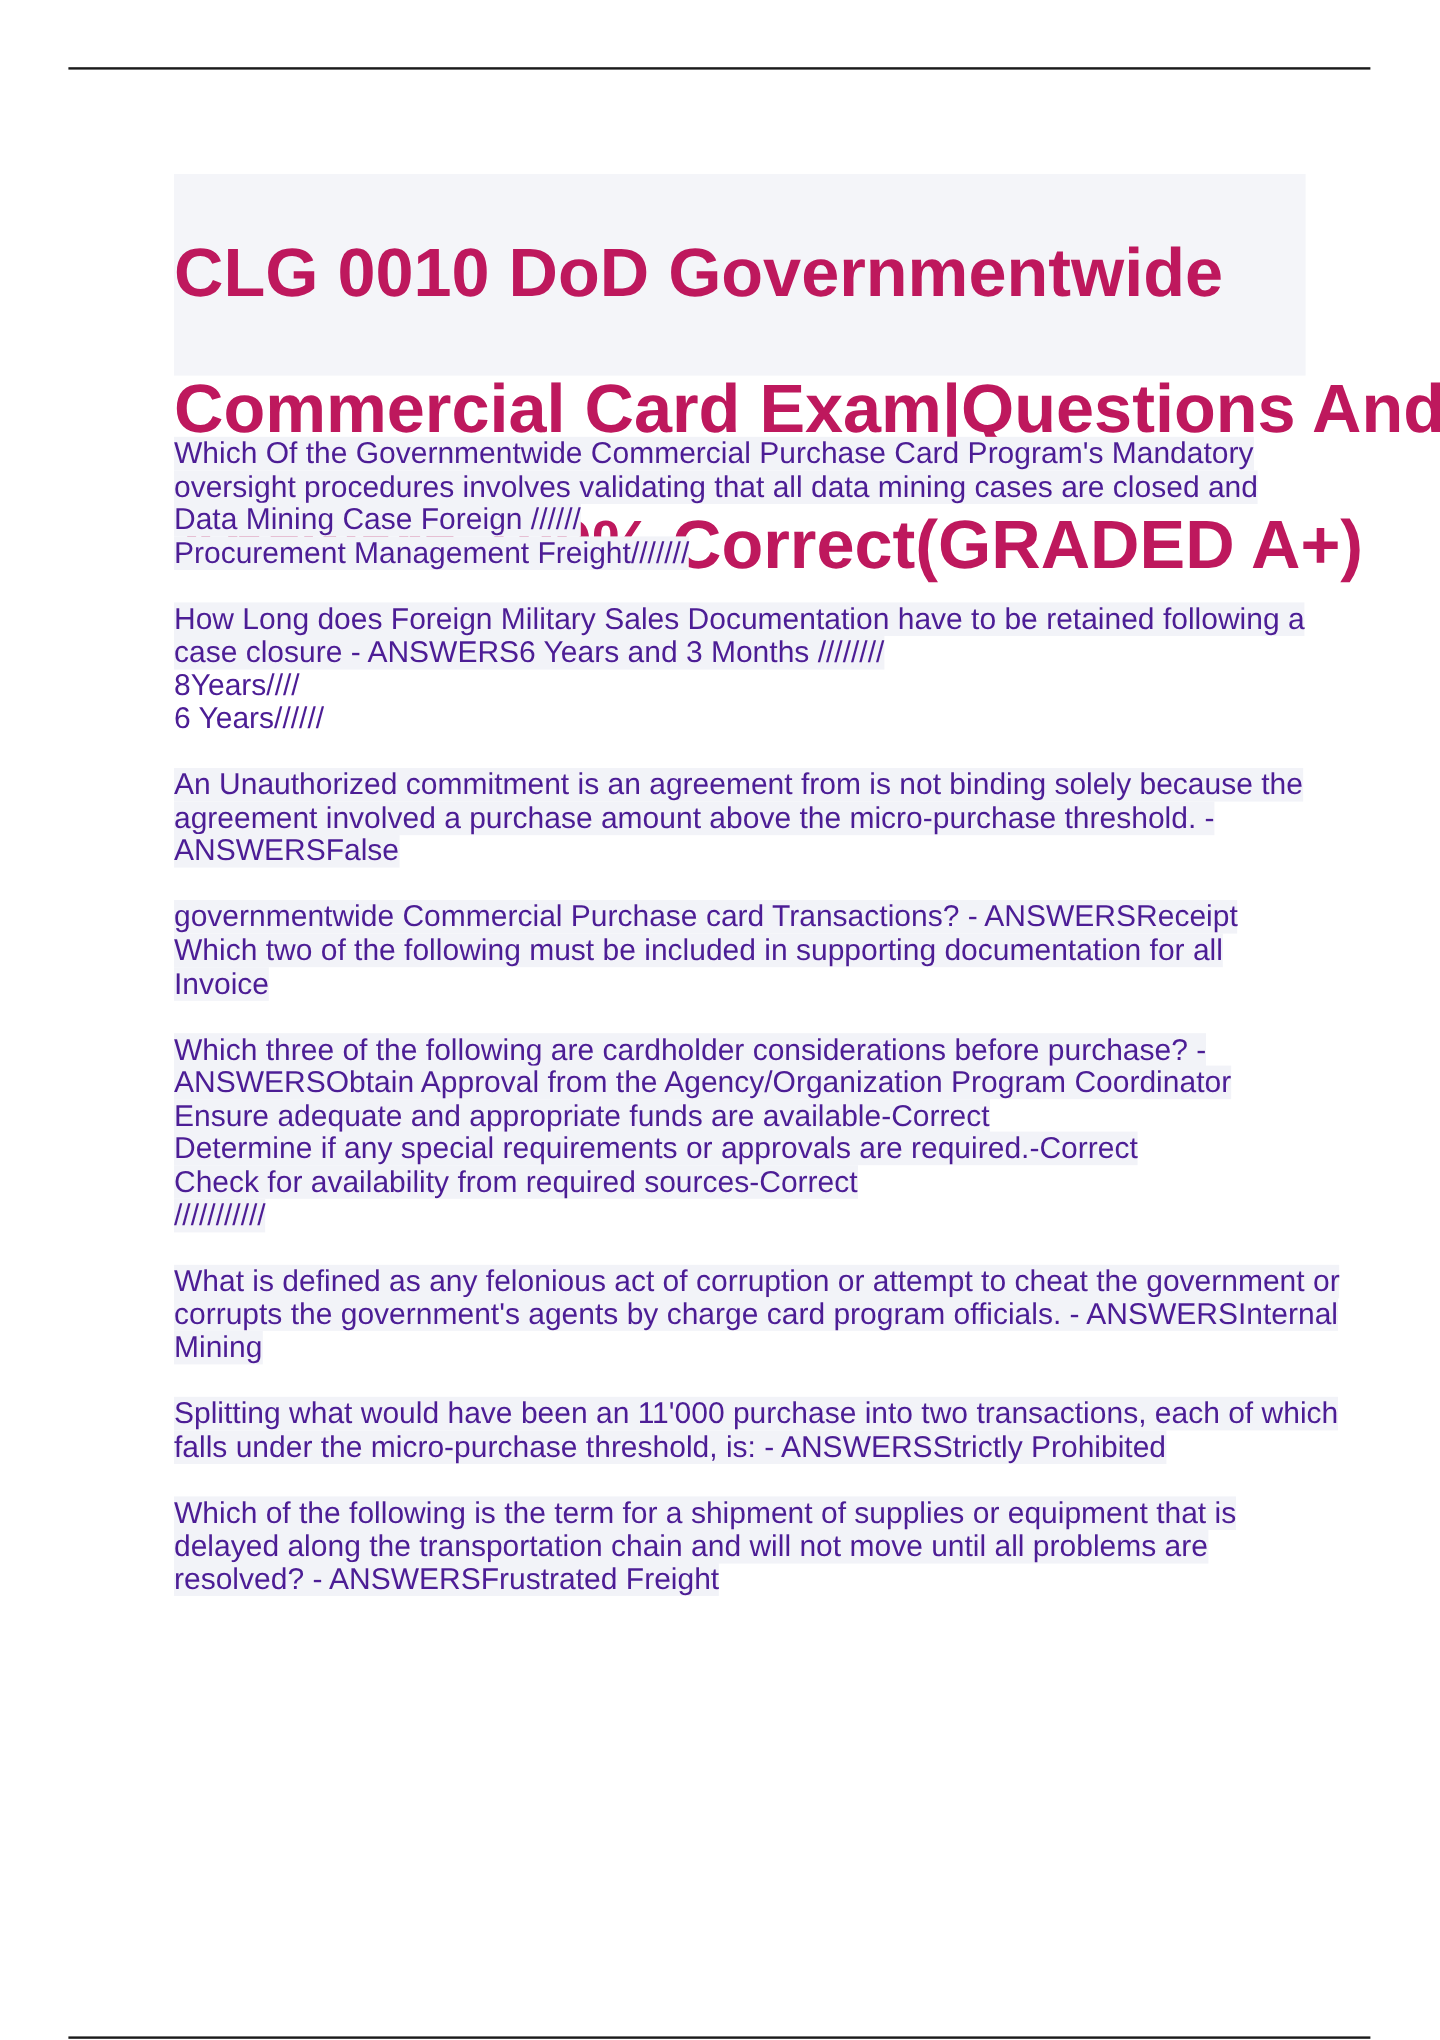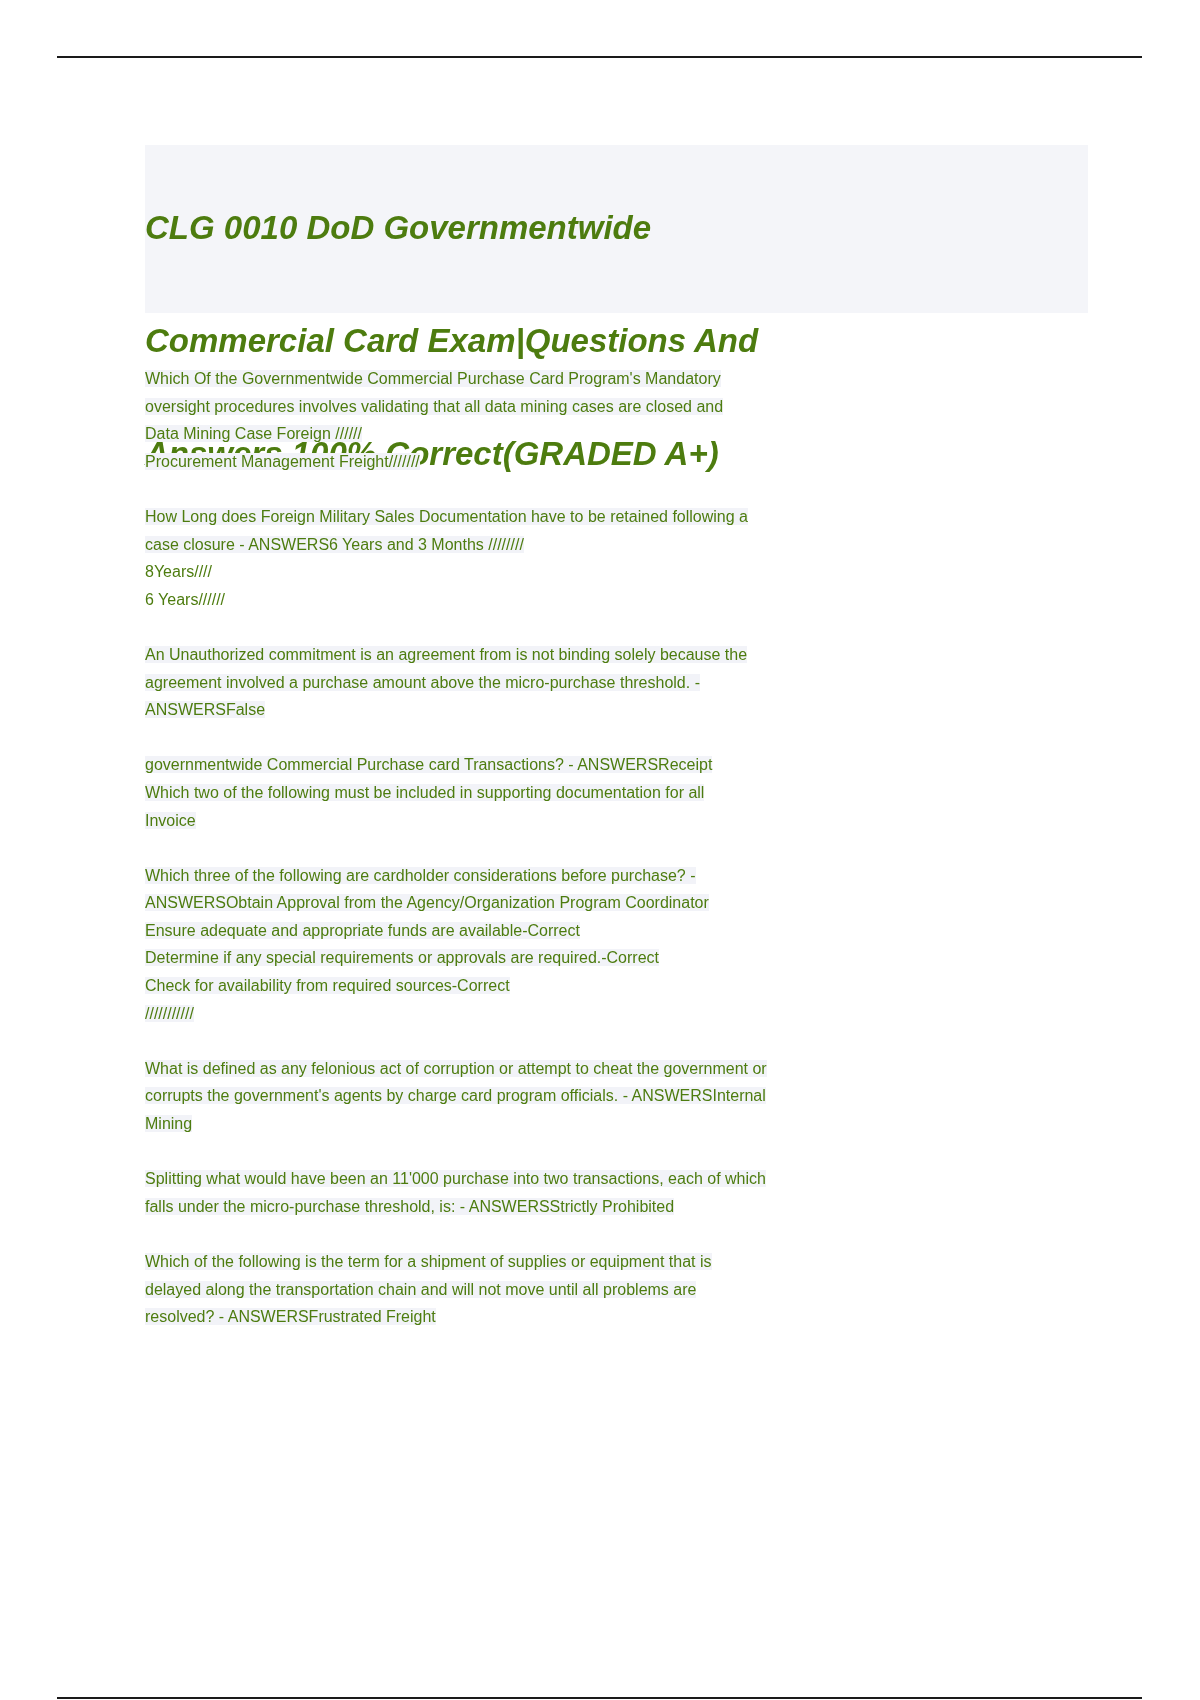--- a/index.html
+++ b/index.html
@@ -31,40 +31,39 @@
       top: 145px;
       width: 943px;
       height: 168px;
       background: #f4f5f9;
     }
     .title {
       margin: 0;
       padding: 0;
       font-family: "Liberation Sans", sans-serif;
       font-weight: bold;
-      font-size: 33px;
+      font-size: 57px;
       line-height: 56.5px;
-      color: #4d7c0f;
+      color: #be185d;
       white-space: pre-line;
       padding-top: 0px;
       position: relative;
       top: -2px;
-      font-style: italic;
     }
 
     .content {
       position: absolute;
       left: 145px;
       top: 365px;
       width: 960px;
     }
     .qa {
-      font-size: 16px;
+      font-size: 25px;
       line-height: 27.6px;
-      color: #4d7c0f;
+      color: #4c1d95;
       margin-bottom: 27.6px;
     }
     .line {
       display: block;
       white-space: pre;
     }
     .line span.hl {
       background: #f2f3f8;
     }
   </style>

